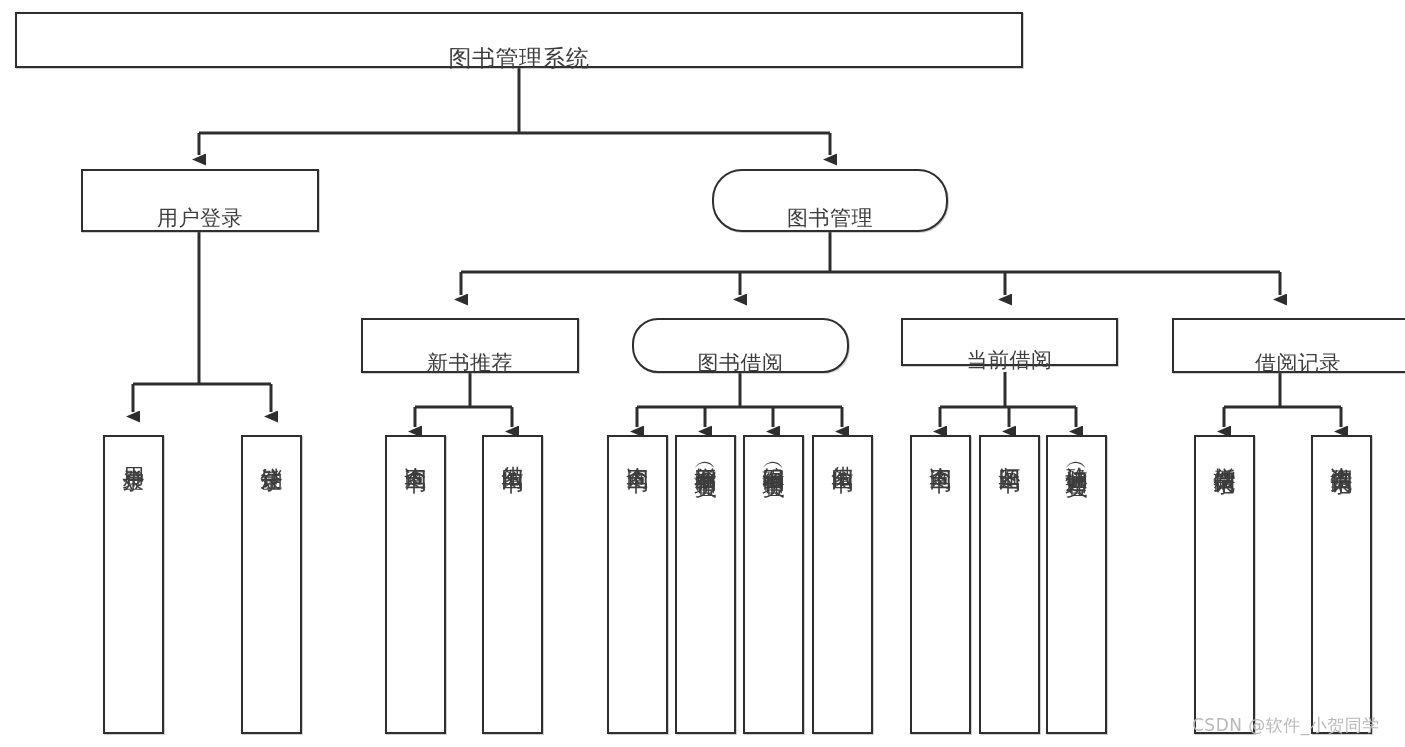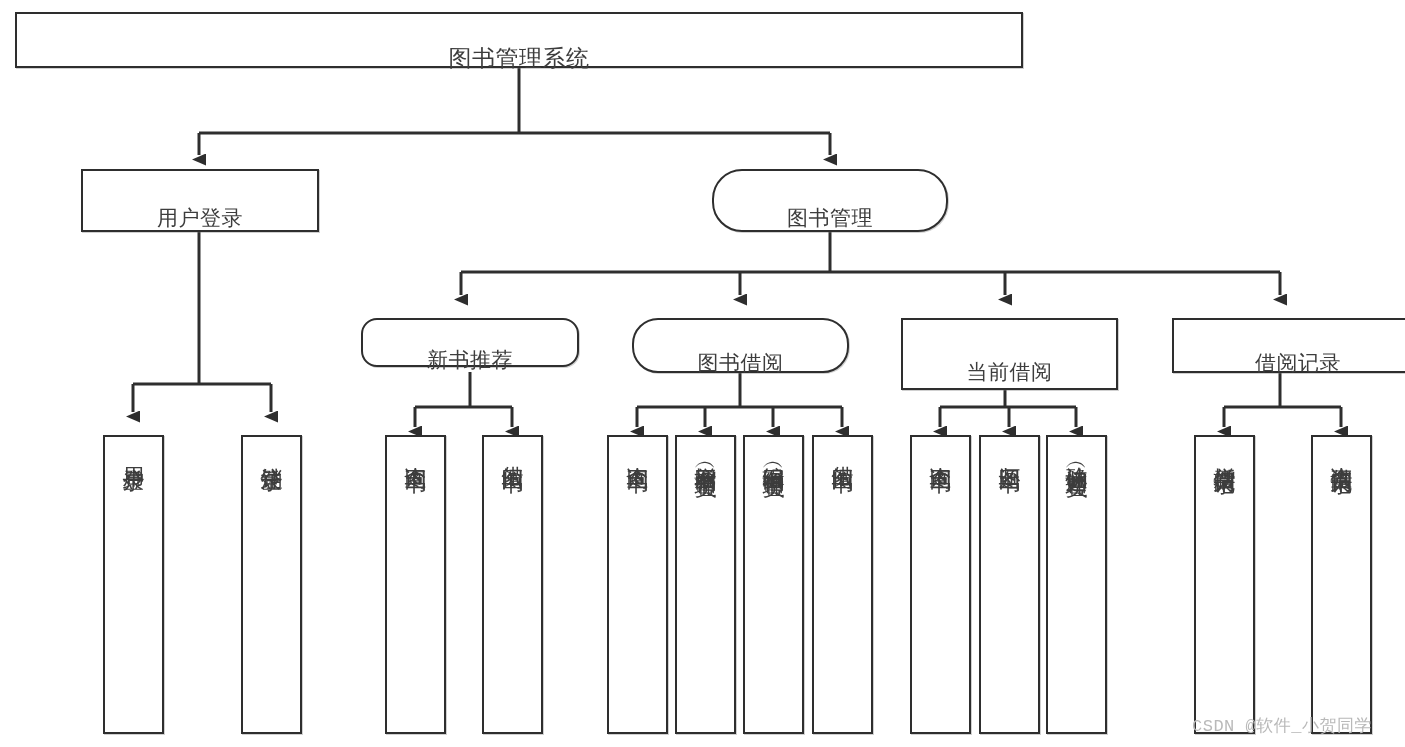--- a/index.html
+++ b/index.html
@@ -136,27 +136,27 @@
     <span class="node-label">图书管理系统</span>
   </div>
 
   <div class="node horizontal" style="left:81px; top:169px; width:238px; height:63px;">
     <span class="node-label">用户登录</span>
   </div>
   <div class="node horizontal" style="left:712px; top:169px; width:236px; height:63px;border-radius:30px;">
     <span class="node-label">图书管理</span>
   </div>
 
-  <div class="node horizontal" style="left:361px; top:318px; width:218px; height:49px;border-radius:16px;">
+  <div class="node horizontal" style="left:361px; top:318px; width:218px; height:55px;">
     <span class="node-label">新书推荐</span>
   </div>
   <div class="node horizontal" style="left:632px; top:318px; width:217px; height:55px;border-radius:26px;">
     <span class="node-label">图书借阅</span>
   </div>
-  <div class="node horizontal" style="left:901px; top:318px; width:217px; height:72px;">
+  <div class="node horizontal" style="left:901px; top:318px; width:217px; height:48px;">
     <span class="node-label">当前借阅</span>
   </div>
   <div class="node horizontal" style="left:1172px; top:318px; width:252px; height:55px;">
     <span class="node-label">借阅记录</span>
   </div>
 
   <div class="node vertical" style="left:103px; top:435px; width:61px; height:299px;">
     <span class="node-label">用户登录</span>
   </div>
   <div class="node vertical" style="left:241px; top:435px; width:61px; height:299px;">
@@ -193,15 +193,15 @@
     <span class="node-label">确认归还（管理员）</span>
   </div>
 
   <div class="node vertical" style="left:1194px; top:435px; width:61px; height:299px;">
     <span class="node-label">新增借阅记录</span>
   </div>
   <div class="node vertical" style="left:1311px; top:435px; width:61px; height:299px;">
     <span class="node-label">查询借阅记录</span>
   </div>
 
-  <div class="watermark" style="left:1192px; top:714px;font-family:Liberation Mono, monospace;">CSDN @软件_小贺同学</div>
+  <div class="watermark" style="left:1192px; top:714px;">CSDN @软件_小贺同学</div>
 
 </div>
 
 </body></html>

